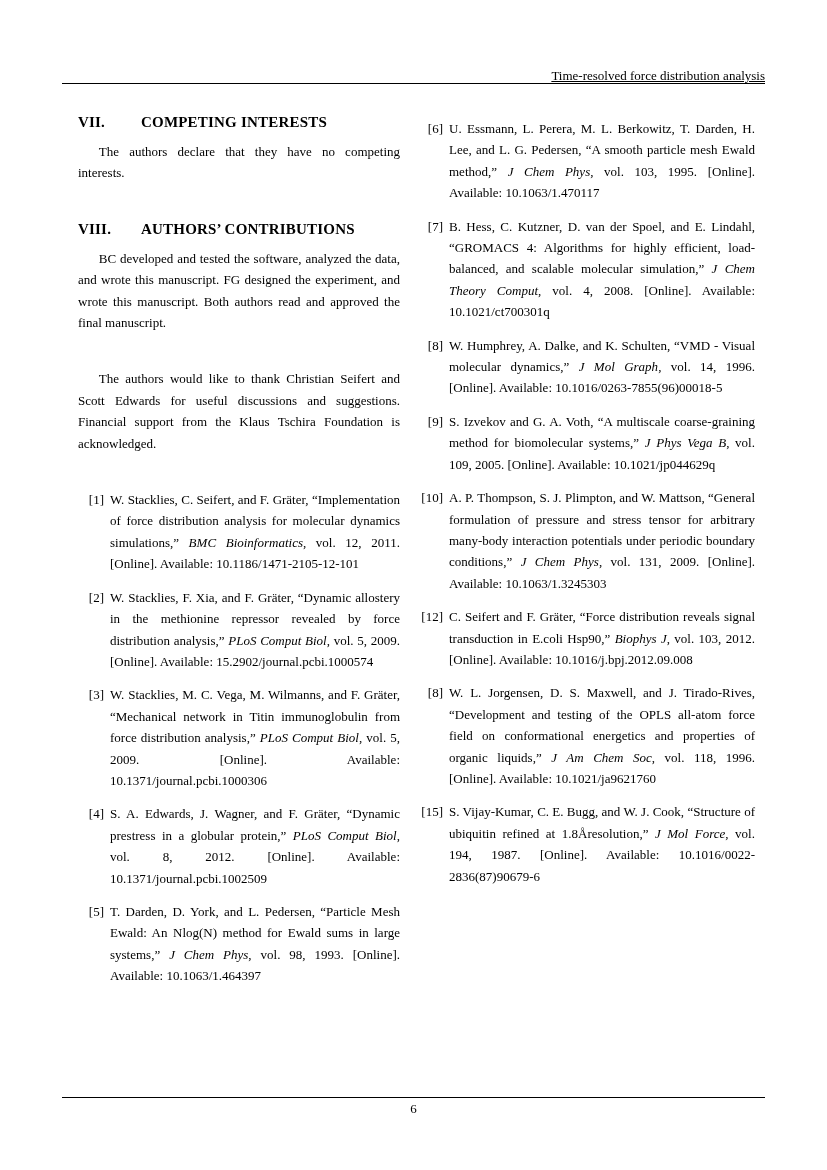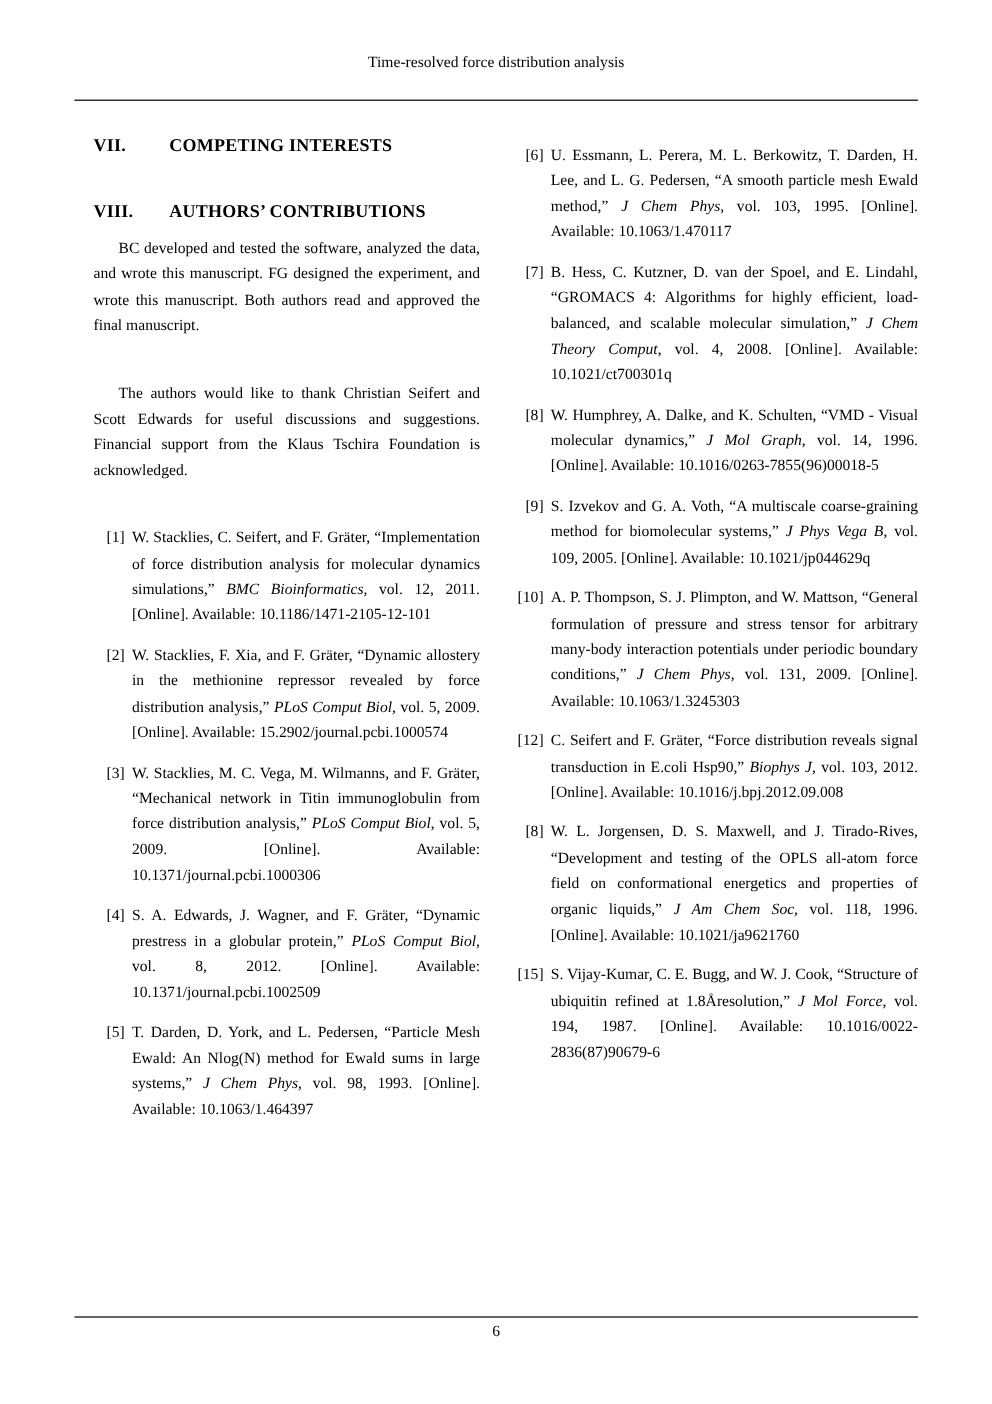--- a/index.html
+++ b/index.html
@@ -10,42 +10,43 @@
   body {
     width: 827px;
     height: 1170px;
     position: relative;
     overflow: hidden;
     font-family: "Liberation Serif", "DejaVu Serif", serif;
     color: #000000;
   }
   .running-head {
     position: absolute;
-    top: 44px;
-    left: 62px;
-    width: 703px;
-    text-align: center;
+    top: 68px;
+    left: 62px;
+    width: 703px;
+    text-align: right;
     font-size: 13px;
     line-height: 16px;
+    text-decoration: underline;
   }
   .head-rule {
     position: absolute;
     top: 83px;
     left: 62px;
     width: 703px;
     border-top: 1.6px solid #000;
   }
   .columns {
     position: absolute;
     top: 112px;
     left: 78px;
     width: 687px;
     display: flex;
   }
-  .col-left  { width: 322px; margin-right: 25px; }
+  .col-left  { width: 322px; margin-right: 15px; }
   .col-right { width: 340px; }
 
   .section { margin-bottom: 35px; }
   .section:last-child { margin-bottom: 0; }
 
   h2.sec-head {
     margin: 0 0 9px 0;
     font-size: 15px;
     font-weight: bold;
     line-height: 20px;
@@ -114,20 +115,21 @@
 
 <div class="running-head">Time-resolved force distribution analysis</div>
 <div class="head-rule"></div>
 
 <div class="columns">
 
   <div class="col-left">
 
     <div class="section">
       <h2 class="sec-head"><span class="sec-num">VII.</span><span>COMPETING INTERESTS</span></h2>
+      <p class="sec-body">The authors declare that they have no competing interests.</p>
     </div>
 
     <div class="section">
       <h2 class="sec-head"><span class="sec-num">VIII.</span><span>AUTHORS’ CONTRIBUTIONS</span></h2>
       <p class="sec-body">BC developed and tested the software, analyzed the data, and wrote this manuscript. FG designed the experiment, and wrote this manuscript. Both authors read and approved the final manuscript.</p>
     </div>
 
     <div class="section">
       <p class="sec-body">The authors would like to thank Christian Seifert and Scott Edwards for useful discussions and suggestions. Financial support from the Klaus Tschira Foundation is acknowledged.</p>
     </div>

